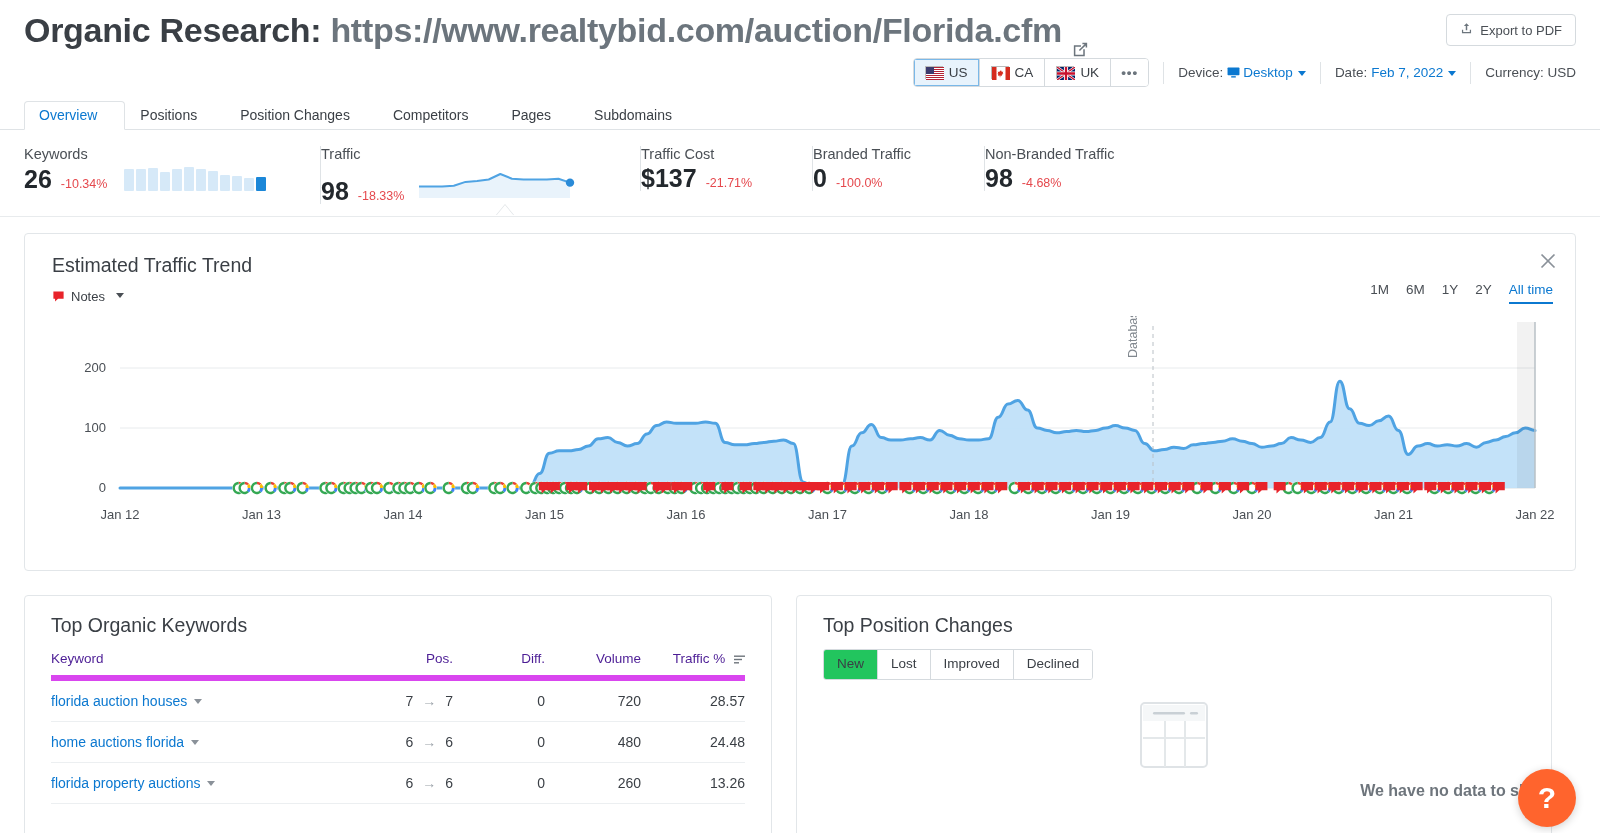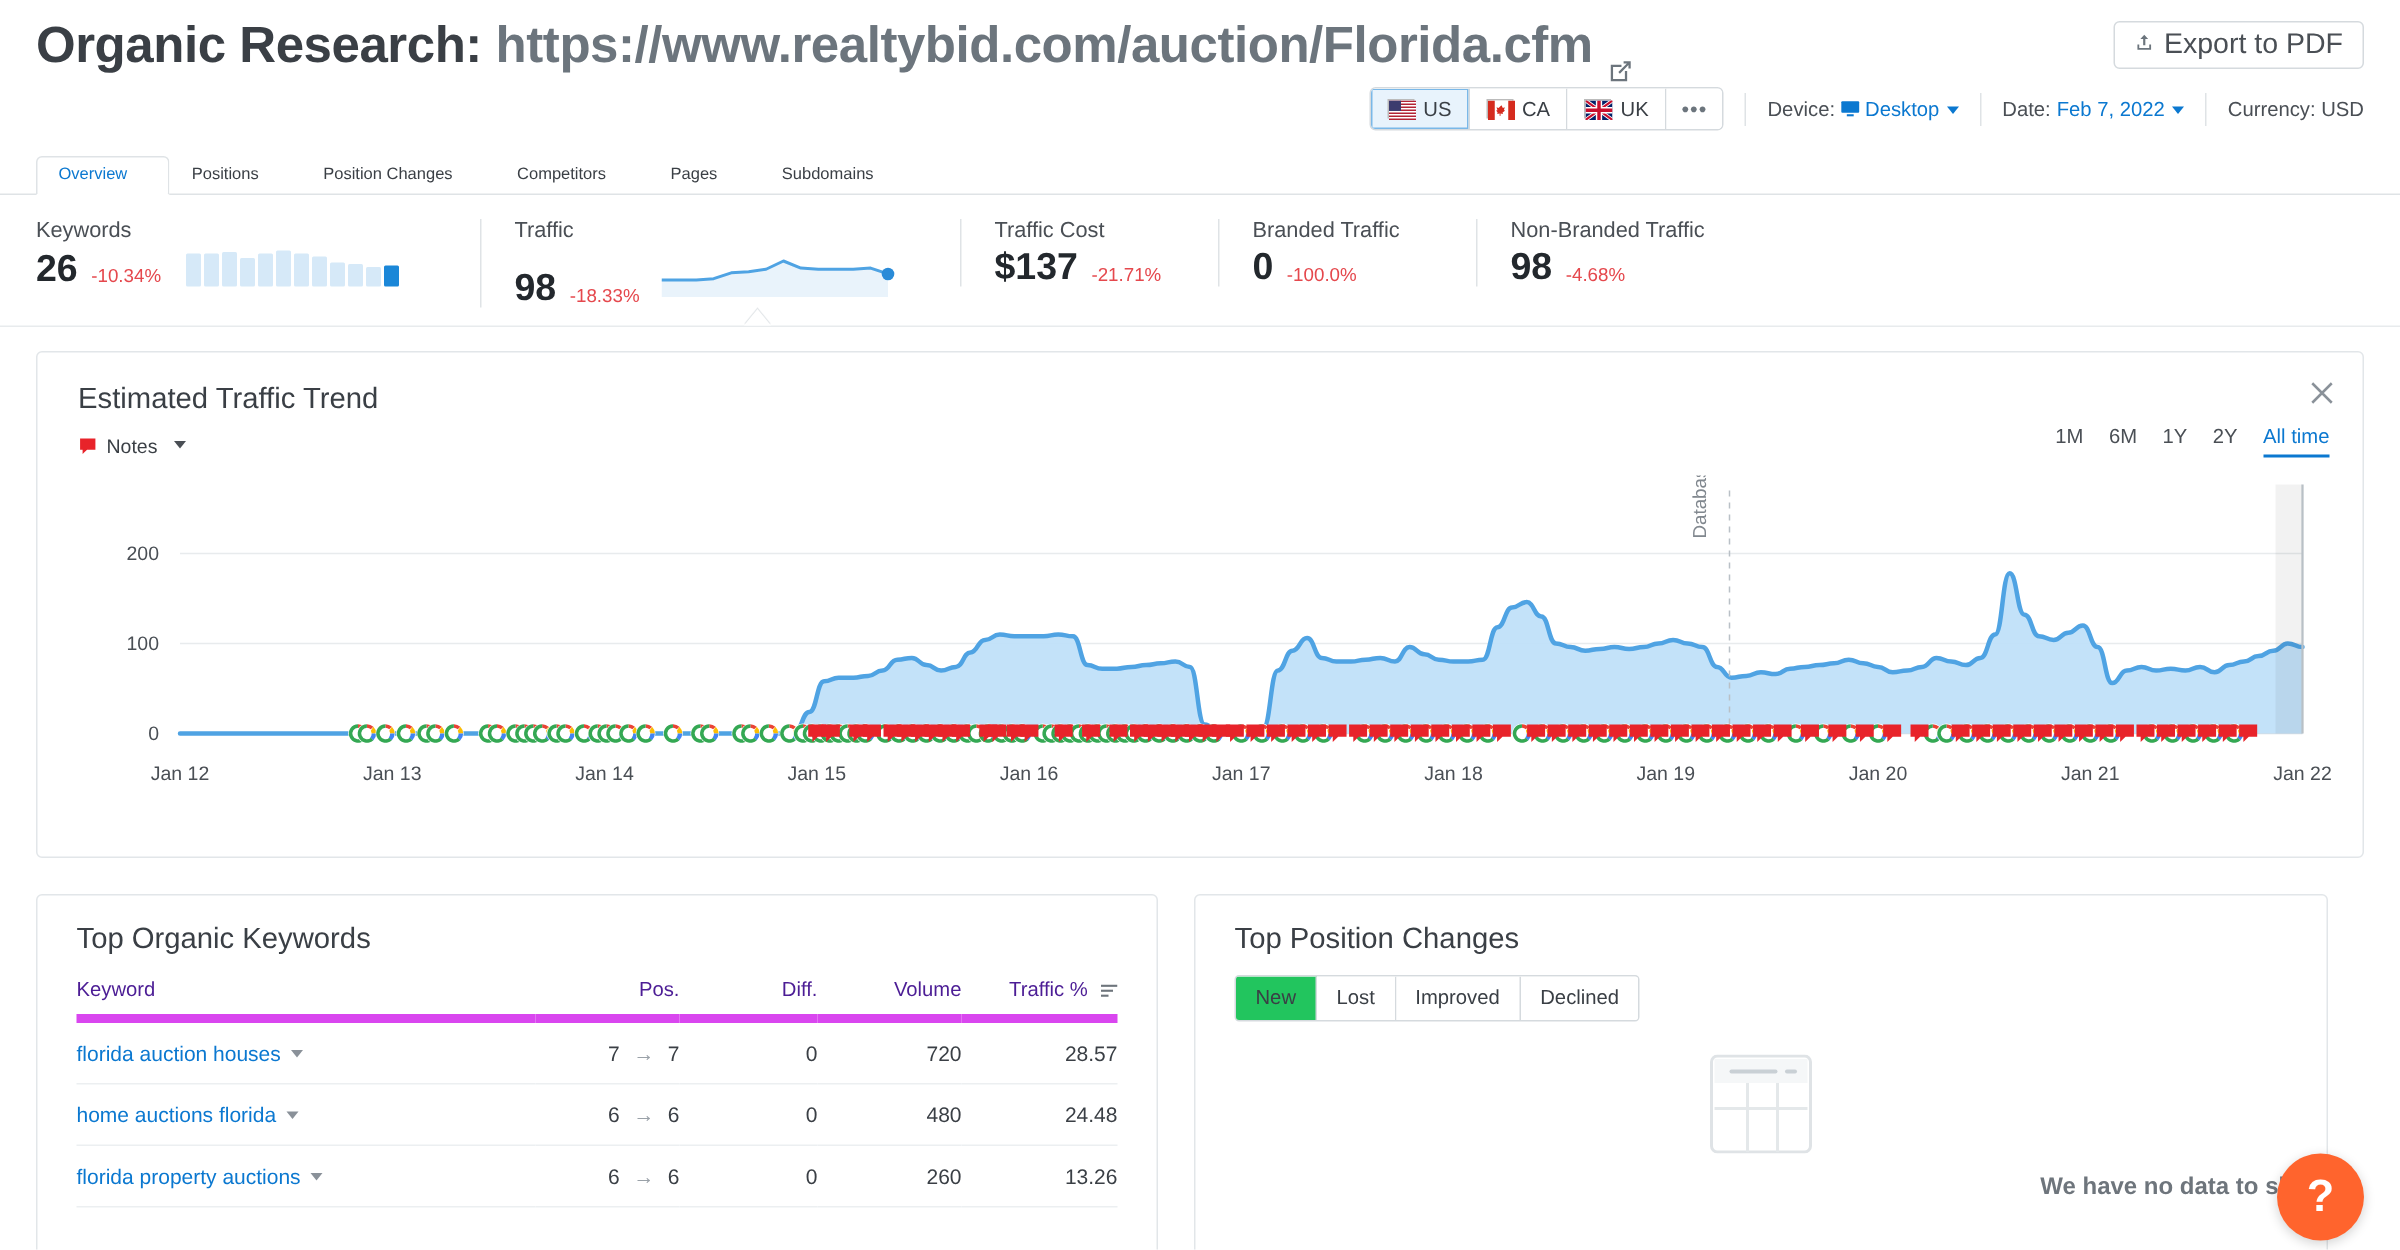--- a/index.html
+++ b/index.html
@@ -37,21 +37,21 @@
   }
   .export-btn {
     position: absolute;
     right: 24px; top: 14px;
     display: inline-flex; align-items: center; gap: 7px;
     height: 32px;
     padding: 0 13px;
     border: 1px solid #d5dade;
     border-radius: 4px;
     background: #fff;
-    font-size: 19px;
+    font-size: 13px;
     color: #4a4f55;
     cursor: pointer;
     white-space: nowrap;
   }
 
   
   .control-bar {
     display: flex; align-items: center;
     padding: 8px 24px 0 24px;
     font-size: 13.5px;
@@ -90,21 +90,21 @@
   
   .tabs-wrap {
     margin-top: 11px;
     border-bottom: 1px solid #dfe3e6;
     padding: 0 24px;
     display: flex;
     align-items: flex-end;
     height: 32px;
   }
   .tab {
-    font-size: 11px;
+    font-size: 14px;
     padding: 6px 27px 7px 14px;
     color: #3a3f45;
     cursor: pointer;
     line-height: 1;
     position: relative;
     bottom: -1px;
     border: 1px solid transparent;
     border-radius: 4px 4px 0 0;
   }
   .tab.active {
@@ -116,21 +116,21 @@
 
   
   .metrics-row {
     display: flex;
     align-items: flex-start;
     padding: 16px 24px 12px 24px;
     border-bottom: 1px solid #e8ebed;
     position: relative;
   }
   .metric { position: relative; padding-right: 20px; }
-  .metric + .metric { border-left: 1px solid #dfe3e6; padding-left: 22px; }
+  .metric + .metric { border-left: 1px solid #dfe3e6; }
   .metric-label { font-size: 14.5px; color: #4a4f55; margin-bottom: 4px; white-space: nowrap; }
   .metric-body { display: flex; align-items: flex-end; gap: 9px; }
   .metric-value { font-size: 25px; font-weight: 700; color: #23282d; line-height: 1; }
   .metric-delta { font-size: 12.5px; line-height: 1; padding-bottom: 2px; white-space: nowrap; }
   .metric-delta.neg { color: #e5484d; }
   .spark-bars { display: flex; align-items: flex-end; gap: 2px; height: 26px; margin-left: 8px; padding-bottom: 1px; }
   .spark-bar { width: 10px; background: #d6e9f8; border-radius: 1px; }
   .spark-bar.last { background: #1b87d8; }
   .spark-line { margin-left: 6px; position: relative; }
   .metric-caret {

